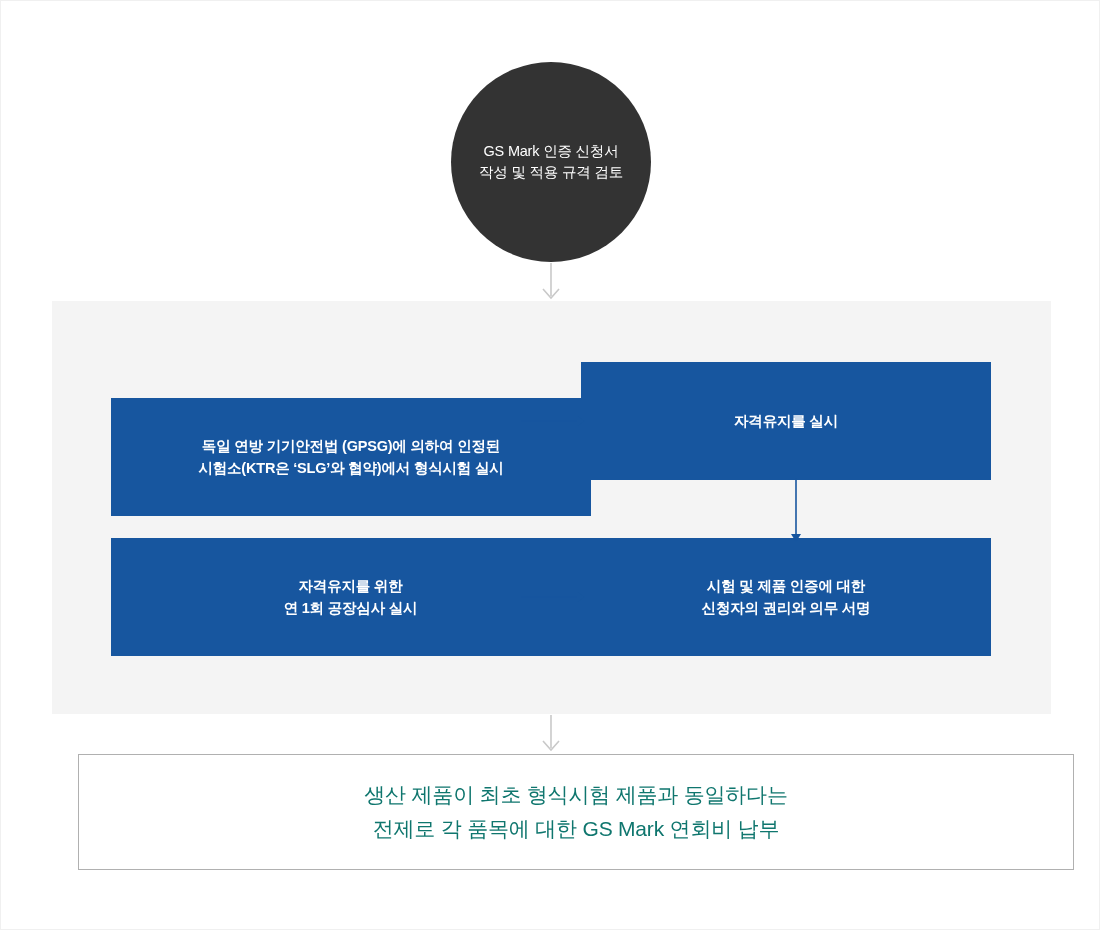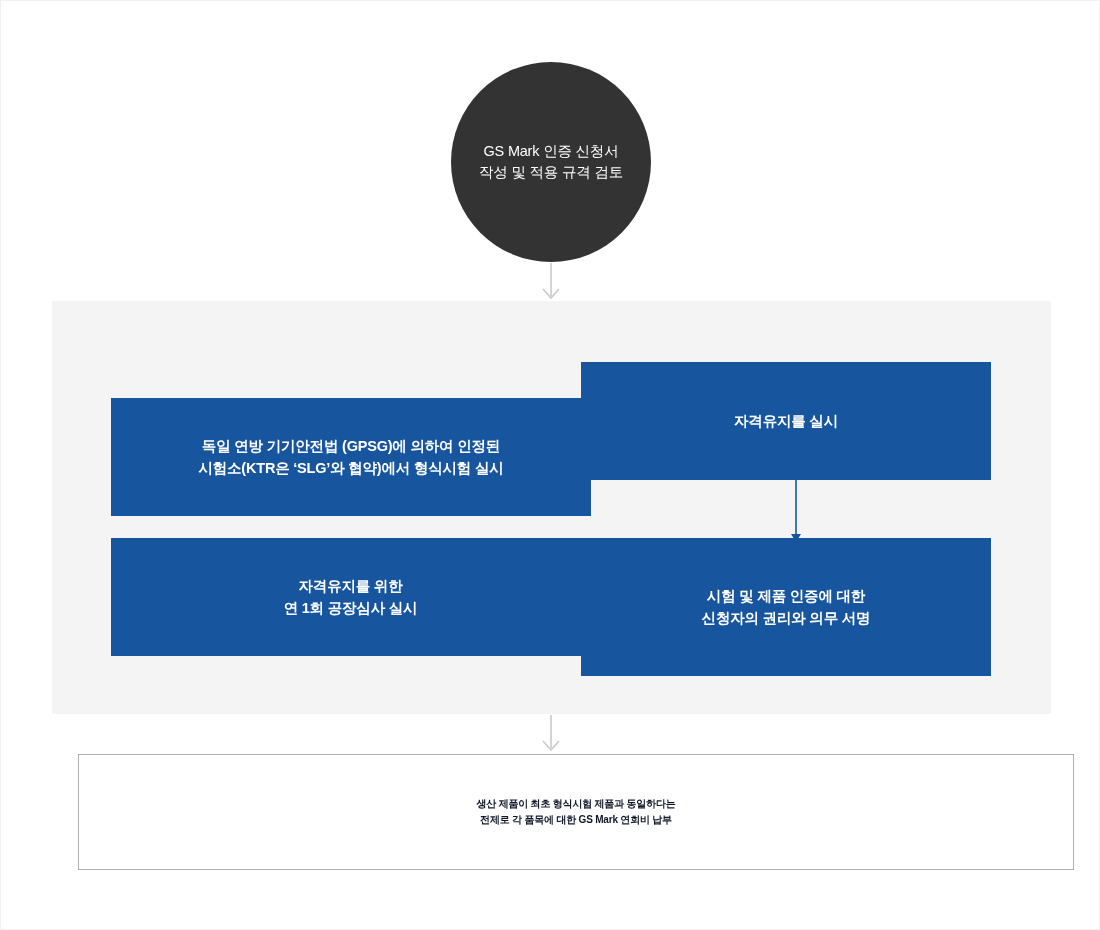--- a/index.html
+++ b/index.html
@@ -79,21 +79,21 @@
     font-size: 14.5px;
     font-weight: bold;
     line-height: 1.55;
     letter-spacing: -0.2px;
     white-space: pre-line;
   }
 
   #box-a { left: 110px; top: 361px; width: 480px; height: 118px; margin-top: 36px; }
   #box-b { left: 580px; top: 361px; width: 410px; height: 118px; }
   #box-c { left: 110px; top: 537px; width: 479px; height: 118px; }
-  #box-d { left: 580px; top: 537px; width: 410px; height: 138px; }
+  #box-d { left: 580px; top: 537px; width: 410px; height: 118px; }
 
   
   .blue-conn {
     position: absolute;
   }
   .blue-conn svg { display: block; }
 
   #conn-a-b { left: 520px; top: 408px; width: 64px; height: 24px; }
   #conn-c-d { left: 520px; top: 584px; width: 64px; height: 24px; }
   #conn-b-d { left: 783px; top: 477px; width: 24px; height: 64px; }
@@ -107,23 +107,23 @@
     height: 116px;
     border: 1px solid #b0b0b0;
     background: #ffffff;
     display: flex;
     align-items: center;
     justify-content: center;
     text-align: center;
     box-sizing: border-box;
   }
   .outline-label {
-    color: #0f172a;
-    font-size: 10px;
-    font-weight: bold;
+    color: #0f766e;
+    font-size: 21px;
+    font-weight: normal;
     line-height: 1.6;
     letter-spacing: -0.2px;
     white-space: pre-line;
   }
 </style>
 </head>
 <body>
 
 <div id="page">
 

